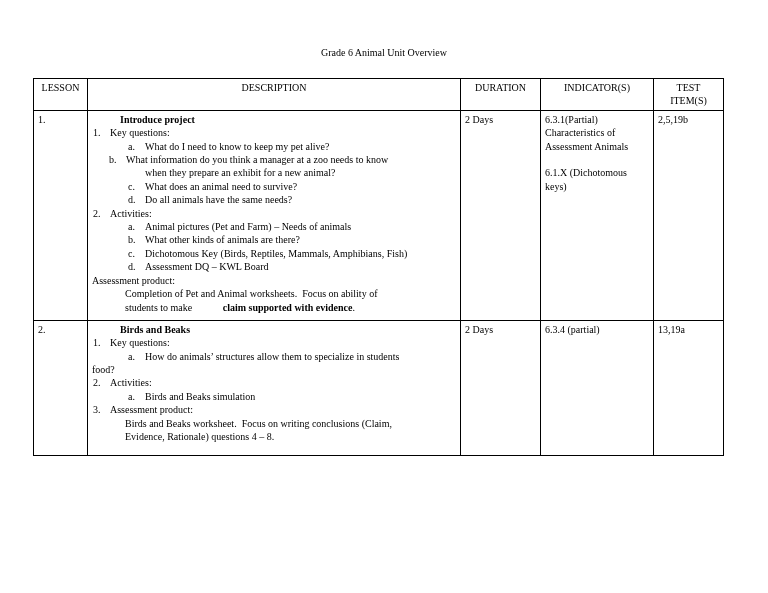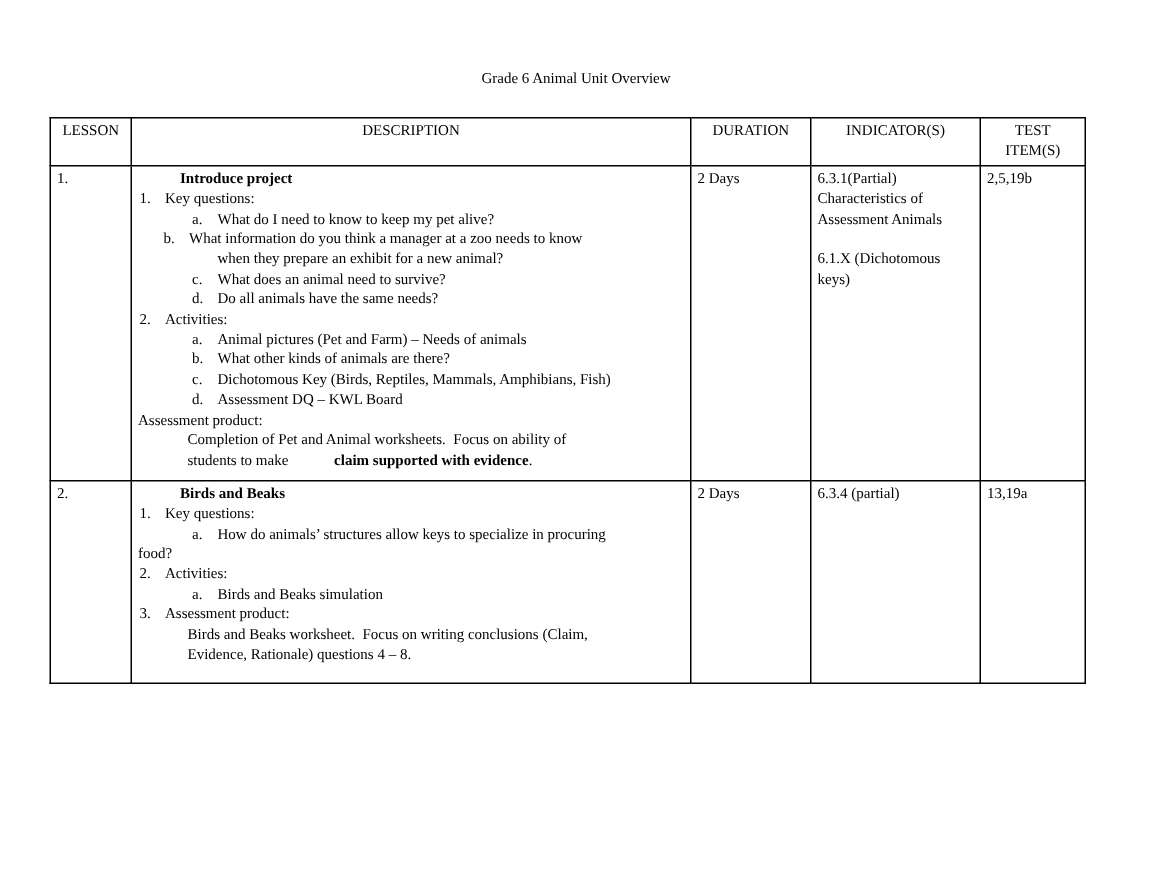--- a/index.html
+++ b/index.html
@@ -103,21 +103,21 @@
             <div class="txt-line">6.1.X (Dichotomous</div>
             <div class="txt-line">keys)</div>
           </td>
           <td>2,5,19b</td>
         </tr>
         <tr>
           <td>2.</td>
           <td>
             <div class="desc-line" style="margin-left: 0px;"><span class="seg-bold">Birds and Beaks</span></div>
             <div class="desc-line" style="margin-left: 1px;"><span class="list-marker">1.</span><span>Key questions:</span></div>
-            <div class="desc-line" style="margin-left: 36px;"><span class="list-marker">a.</span><span>How do animals’ structures allow keys to specialize in procuring</span></div>
+            <div class="desc-line" style="margin-left: 36px;"><span class="list-marker">a.</span><span>How do animals’ structures allow them to specialize in students</span></div>
             <div class="desc-line" style=""><span>food?</span></div>
             <div class="desc-line" style="margin-left: 1px;"><span class="list-marker">2.</span><span>Activities:</span></div>
             <div class="desc-line" style="margin-left: 36px;"><span class="list-marker">a.</span><span>Birds and Beaks simulation</span></div>
             <div class="desc-line" style="margin-left: 1px;"><span class="list-marker">3.</span><span>Assessment product:</span></div>
             <div class="desc-line" style="margin-left: 33px;"><span>Birds and Beaks worksheet.  Focus on writing conclusions (Claim,</span></div>
             <div class="desc-line" style="margin-left: 33px;"><span>Evidence, Rationale) questions 4 – 8.</span></div>
           </td>
           <td>2 Days</td>
           <td>
             <div class="txt-line">6.3.4 (partial)</div>

